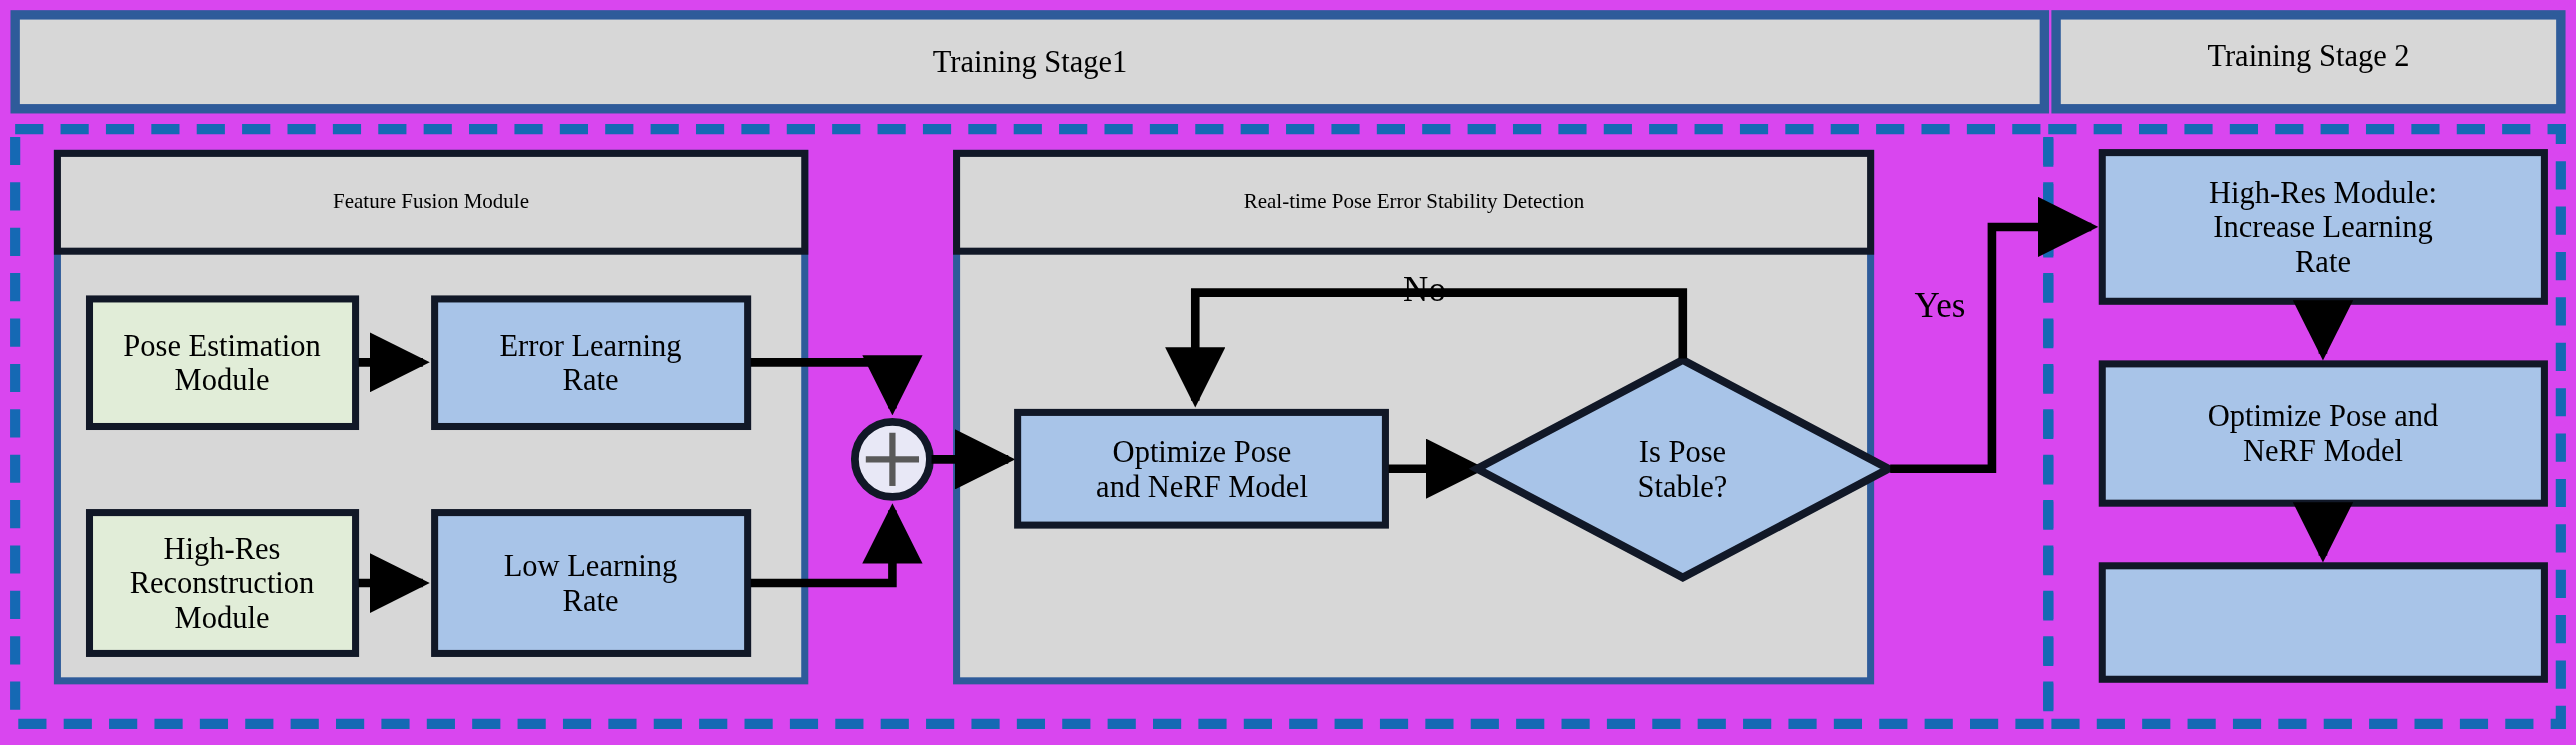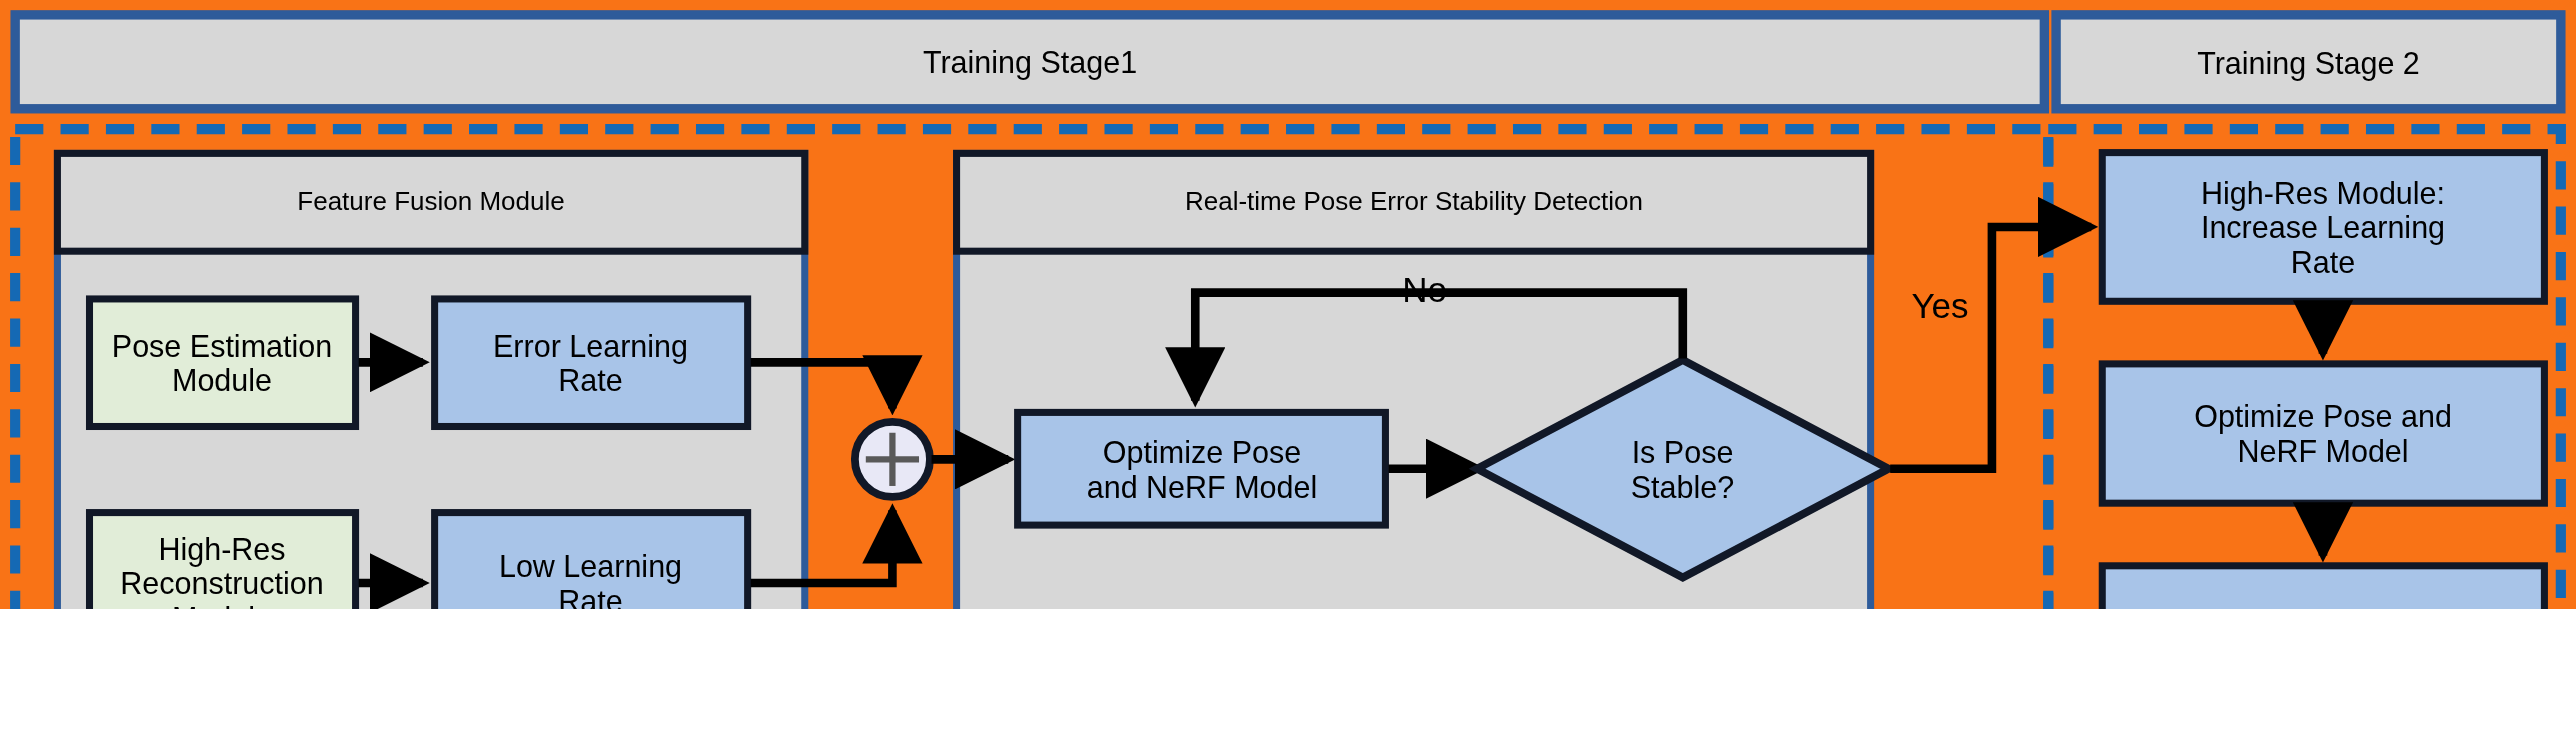--- a/index.html
+++ b/index.html
@@ -3,23 +3,23 @@
 <meta charset="utf-8">
 <style>
   html, body {
     margin: 0;
     padding: 0;
     background: #ffffff;
   }
   #canvas {
     position: relative;
     width: 2576px;
-    height: 609px;
-    background: #f97316;
-    font-family: Liberation Sans, sans-serif;
+    height: 745px;
+    background: #d946ef;
+    font-family: Liberation Serif, serif;
     overflow: hidden;
   }
   svg.layer {
     position: absolute;
     left: 0;
     top: 0;
     width: 2576px;
     height: 745px;
   }
   .node-text {
@@ -27,21 +27,21 @@
     display: flex;
     align-items: center;
     justify-content: center;
     text-align: center;
     color: #000000;
     line-height: 1.12;
     pointer-events: none;
     white-space: pre-line;
   }
   .hdr-text { font-size: 30.5px; }
-  .panel-title { font-size: 26px; }
+  .panel-title { font-size: 21px; }
   .box-text { font-size: 30.5px; }
   .edge-label { font-size: 35px; }
 </style>
 </head>
 <body>
 
 <div id="canvas">
 
   <svg class="layer" viewBox="0 0 3291 952" xmlns="http://www.w3.org/2000/svg">
     <defs>
@@ -93,21 +93,21 @@
     <rect x="2686" y="195" width="565" height="190" fill="#A8C4E8" stroke="#111827" stroke-width="9"></rect>
     <rect x="2686" y="465" width="565" height="178" fill="#A8C4E8" stroke="#111827" stroke-width="9"></rect>
     <rect x="2686" y="723" width="565" height="145" fill="#A8C4E8" stroke="#111827" stroke-width="9"></rect>
 
     <line x1="2968" y1="389" x2="2968" y2="452" stroke="#000000" stroke-width="11" marker-end="url(#ah)"></line>
     <line x1="2968" y1="647" x2="2968" y2="710" stroke="#000000" stroke-width="11" marker-end="url(#ah)"></line>
   </svg>
 
   <div class="node-text hdr-text" style="left:15px; top:15px; width:2030px; height:94px;">Training Stage1</div>
 
-  <div class="node-text hdr-text" style="left:2056px; top:16px; width:505px; height:94px;">Training Stage 2</div>
+  <div class="node-text hdr-text" style="left:2056px; top:9px; width:505px; height:94px;">Training Stage 2</div>
 
   <div class="node-text panel-title" style="left:57px; top:153px; width:748px; height:98px;">Feature Fusion Module</div>
 
   <div class="node-text panel-title" style="left:957px; top:153px; width:914px; height:98px;">Real-time Pose Error Stability Detection</div>
 
   <div class="node-text box-text" style="left:89px; top:299px; width:266px; height:128px;">Pose Estimation
 Module</div>
 
   <div class="node-text box-text" style="left:434px; top:299px; width:313px; height:128px;">Error Learning
 Rate</div>

